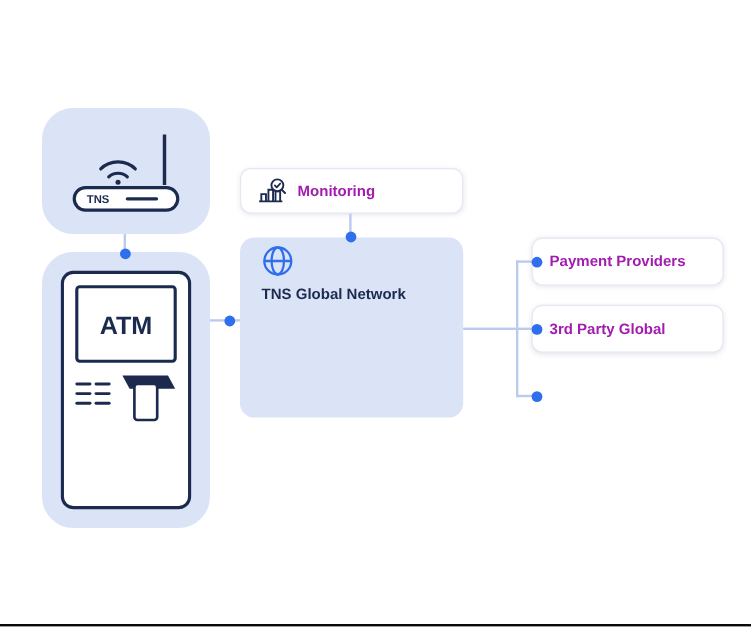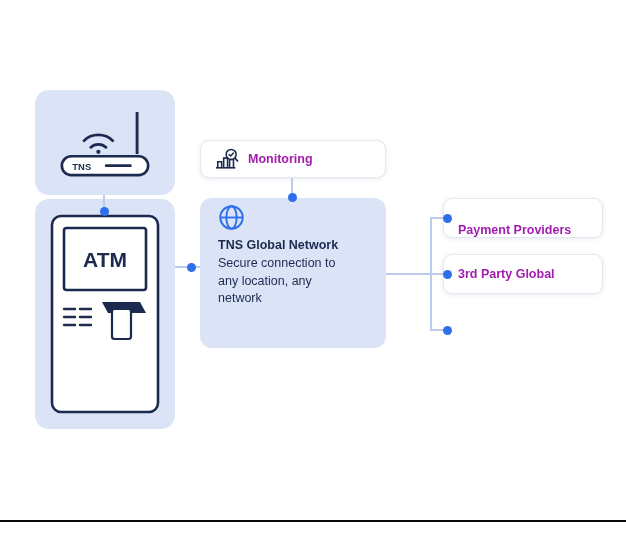--- a/index.html
+++ b/index.html
@@ -1,22 +1,22 @@
 <!DOCTYPE html>
 <html><head>
 <meta charset="utf-8">
 <style>
   html,body{margin:0;padding:0;background:#fff;}
   .canvas{
     position:relative;width:626px;height:534px;background:#ffffff;
     font-family:"Liberation Sans",sans-serif;color:#1b2a4e;overflow:hidden;
   }
-  .panel{position:absolute;background:#dbe4f7;border-radius:14px;box-sizing:border-box;}
+  .panel{position:absolute;background:#dbe4f7;border-radius:26px;box-sizing:border-box;}
   .router-panel{left:35px;top:90px;width:140px;height:105px;display:flex;align-items:center;justify-content:center;}
-  .atm-panel{left:35px;top:199px;width:140px;height:230px;}
+  .atm-panel{left:35px;top:210px;width:140px;height:230px;}
   .atm-svg{position:absolute;left:15px;top:15px;}
   .card{position:absolute;background:#fff;border:1px solid #e4e8f2;border-radius:9px;
         box-shadow:0 1px 4px rgba(30,42,78,.10);box-sizing:border-box;
         display:flex;align-items:center;}
   .monitoring-card{left:200px;top:140px;width:186px;height:38px;padding:0 14px;gap:9px;}
   .card-label{font-size:12.5px;font-weight:bold;color:#a21caf;white-space:nowrap;}
   .network-panel{left:200px;top:198px;width:186px;height:150px;border-radius:12px;padding:6px 18px;}
   .network-title{font-size:12.5px;font-weight:bold;margin-top:7px;}
   .network-desc{font-size:12.5px;line-height:1.4;margin-top:3px;max-width:120px;}
   .endpoint{left:443px;width:160px;height:40px;padding:0 14px;gap:7px;}
@@ -74,24 +74,23 @@
     <span class="card-label">Monitoring</span>
   </div>
 
   <div class="panel network-panel">
     <svg width="27" height="27" viewBox="0 0 24 24">
       <circle cx="12" cy="12" r="10" fill="none" stroke="#2f6fed" stroke-width="1.7"></circle>
       <ellipse cx="12" cy="12" rx="4.6" ry="10" fill="none" stroke="#2f6fed" stroke-width="1.7"></ellipse>
       <line x1="2" y1="12" x2="22" y2="12" stroke="#2f6fed" stroke-width="1.7"></line>
     </svg>
     <div class="network-title">TNS Global Network</div>
-    <div class="network-desc">Secure connection to any location, any network</div>
   </div>
 
-  <div class="card endpoint" style="top:198px;align-items:flex-end;">
+  <div class="card endpoint" style="top:198px;">
     <span class="card-label">Payment Providers</span>
   </div>
   <div class="card endpoint" style="top:254px;">
     <span class="card-label">3rd Party Global</span>
   </div>
 
   <div class="line" style="left:103px;top:195px;width:2px;height:16px;"></div>
   <div class="dot" style="left:100px;top:207px;"></div>
 
   <div class="line" style="left:175px;top:266px;width:25px;height:2px;"></div>

